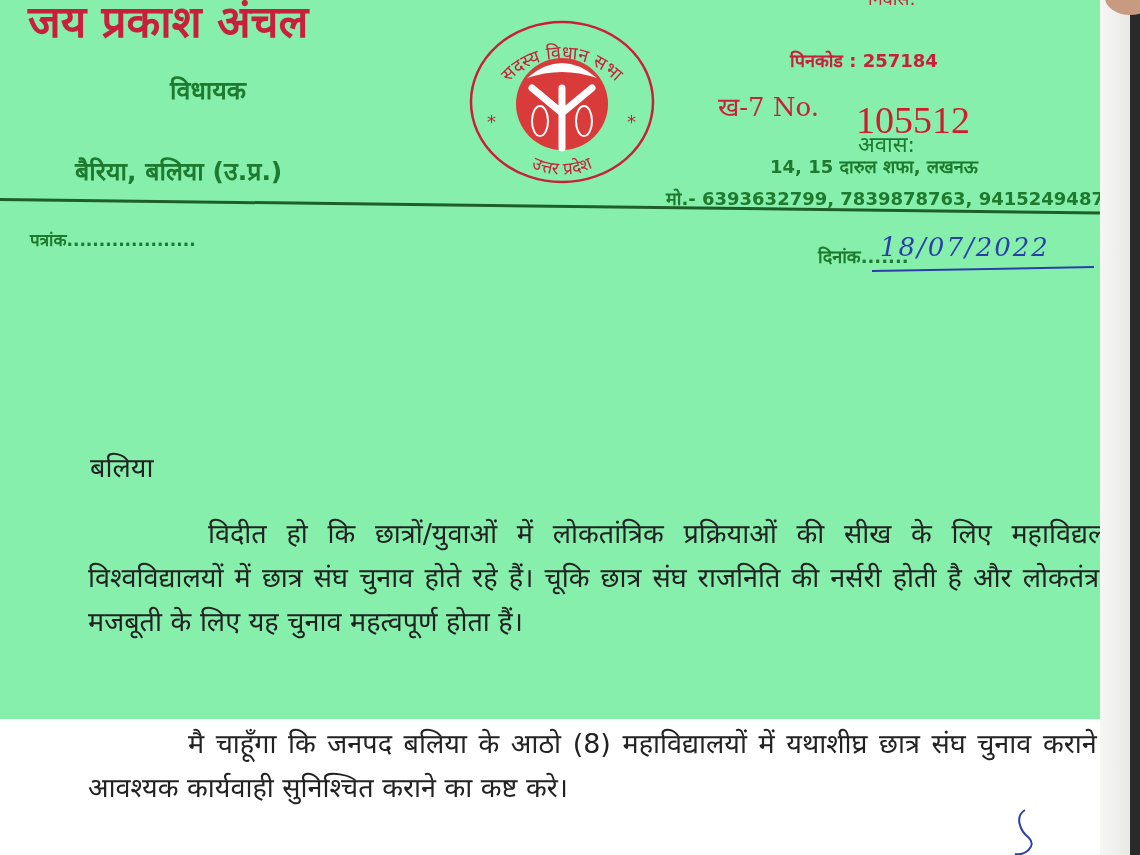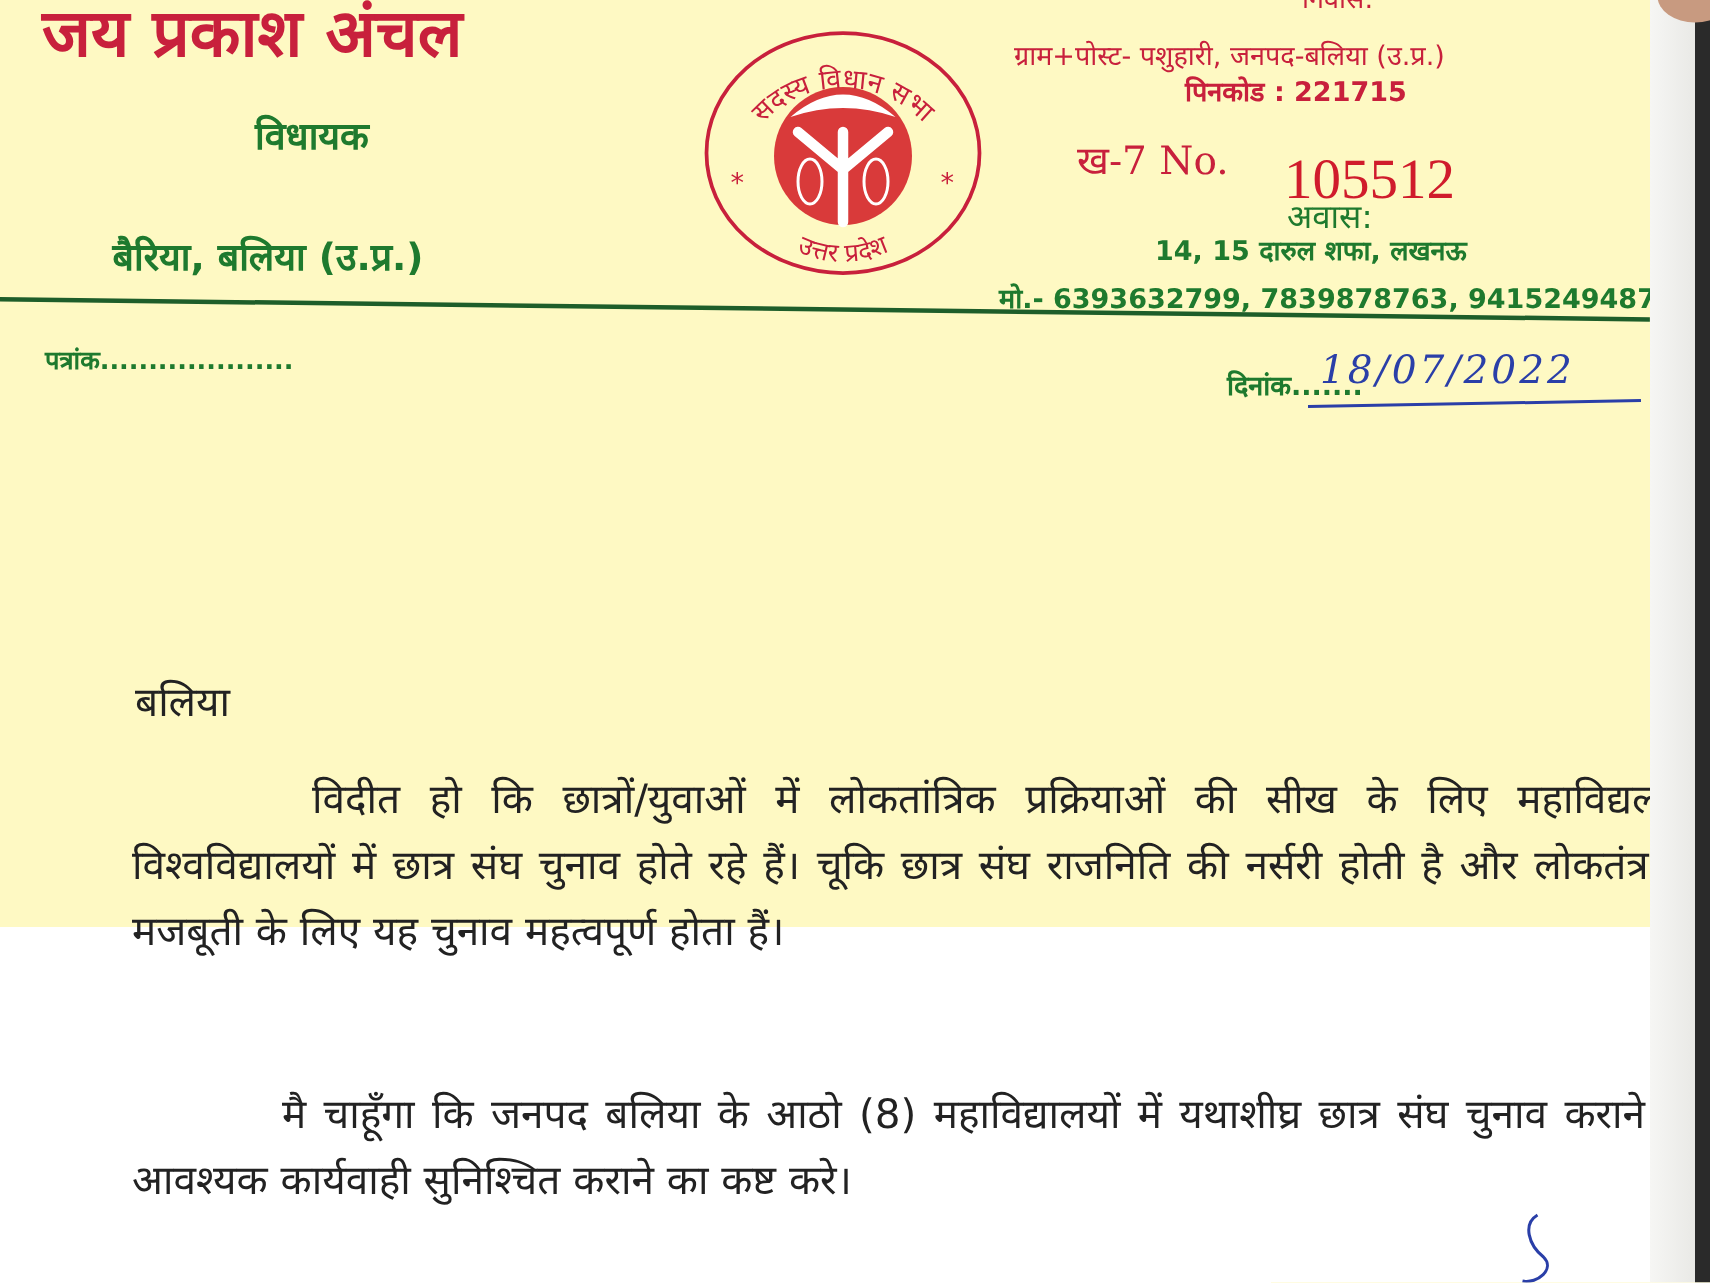--- a/index.html
+++ b/index.html
@@ -1,21 +1,21 @@
 <!DOCTYPE html>
 <html><head>
 <meta charset="utf-8">
 <style>
   html, body { margin: 0; padding: 0; }
   body {
     width: 1140px; height: 855px; overflow: hidden; position: relative;
     background: #ffffff;
     font-family: "DejaVu Sans", "Liberation Sans", sans-serif;
   }
-  .page { position: absolute; left: 0; top: 0; width: 1105px; height: 618px; background: #fef9c3; }
+  .page { position: absolute; left: 0; top: 0; width: 1105px; height: 719px; background: #86efac; }
   .edge-right { position: absolute; left: 1130px; top: 0; width: 10px; height: 855px; background: #2a2a2a; }
   .edge-shadow { position: absolute; left: 1100px; top: 0; width: 30px; height: 855px; background: linear-gradient(to right, #f6f6f4, #e9e9e6); }
   .thumb { position: absolute; left: 1105px; top: -20px; width: 50px; height: 35px; border-radius: 50%; background: #c89a80; }
 
   .abs { position: absolute; white-space: nowrap; }
   .red { color: #c8203c; }
   .green { color: #1e7a2e; }
   .name { left: 28px; top: -10px; font-size: 44px; font-weight: bold; letter-spacing: 0px; }
   .desig { left: 170px; top: 72px; font-size: 25px; font-weight: bold; }
   .constit { left: 75px; top: 116px; font-size: 25px; font-weight: bold; margin-top: 37px; }
@@ -67,22 +67,21 @@
     <path d="M 95 70 L 95 130 M 95 95 L 65 70 M 95 95 L 125 70" stroke="#fff" stroke-width="7" fill="none" stroke-linecap="round"></path>
     <ellipse cx="73" cy="103" rx="8" ry="15" fill="none" stroke="#fff" stroke-width="2"></ellipse>
     <ellipse cx="117" cy="103" rx="8" ry="15" fill="none" stroke="#fff" stroke-width="2"></ellipse>
     <text font-size="18" fill="#c8203c" font-family="DejaVu Sans, sans-serif"><textPath href="#arcTop" startOffset="50%" text-anchor="middle">सदस्य विधान सभा</textPath></text>
     <text font-size="17" fill="#c8203c" font-family="DejaVu Sans, sans-serif"><textPath href="#arcBot" startOffset="50%" text-anchor="middle">उत्तर प्रदेश</textPath></text>
     <text x="20" y="110" font-size="18" fill="#c8203c">*</text>
     <text x="160" y="110" font-size="18" fill="#c8203c">*</text>
   </svg>
 
   <div class="abs res-label red">निवास:</div>
-  <div class="abs addr1 red">ग्राम+पोस्ट- पशुहारी, जनपद-बलिया (उ.प्र.)</div>
-  <div class="abs pincode red">पिनकोड : 221715</div>
+  <div class="abs pincode red">पिनकोड : 257184</div>
   <div class="abs serial-prefix red">ख-7 No.</div>
   <div class="abs serial-no">105512</div>
   <div class="abs awas green">अवास:</div>
   <div class="abs awas-addr green">14, 15 दारुल शफा, लखनऊ</div>
   <div class="abs phones green">मो.- 6393632799, 7839878763, 9415249487</div>
 
   <div class="rule"></div>
 
   <div class="abs ref green">पत्रांक....................</div>
   <div class="abs date-label green">दिनांक.......</div>

